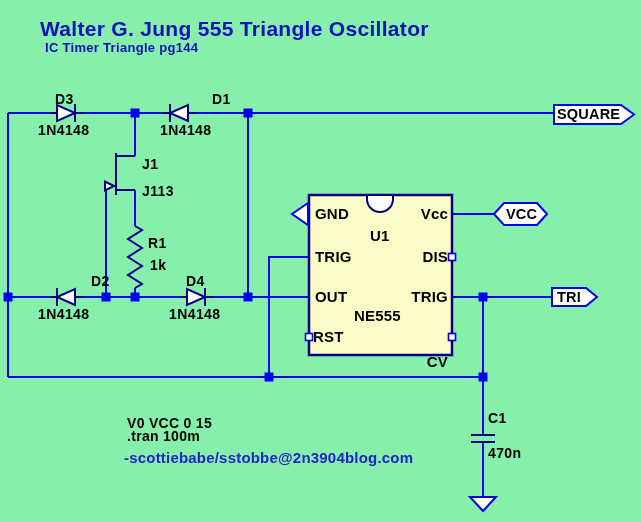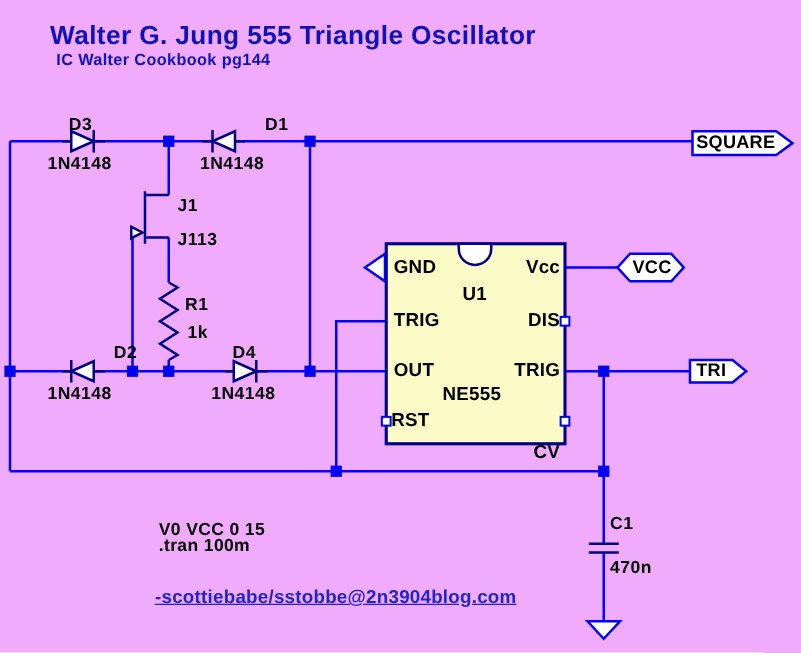--- a/index.html
+++ b/index.html
@@ -1,16 +1,16 @@
 <!DOCTYPE html>
 <html><head>
 <meta charset="utf-8">
 <style>
   html,body{margin:0;padding:0;background:#fff;}
-  #stage{position:relative;width:641px;height:522px;background:#f0abfc;overflow:hidden;
+  #stage{position:relative;width:641px;height:522px;background:#86efac;overflow:hidden;
          font-family:"Liberation Sans",sans-serif;}
   #schem{position:absolute;left:0;top:0;}
   .lbl{position:absolute;font-weight:bold;color:#000;white-space:pre;line-height:1;}
   .comp{font-size:14px;letter-spacing:0.4px;}
   .pin{font-size:15px;letter-spacing:0.2px;}
   .pinR{text-align:right;}
   .flagtxt{font-size:14.5px;letter-spacing:0.2px;}
   .title{font-size:21px;letter-spacing:0.3px;color:#1111b8;}
   .subtitle{font-size:13px;letter-spacing:0.3px;color:#1111b8;}
   .directive{font-size:14px;letter-spacing:0.3px;color:#000;}
@@ -112,21 +112,21 @@
     </g>
 
     <polygon class="flag" points="470,497 496,497 483,511" stroke-width="2.5"></polygon>
 
     <polygon class="flag" points="554,105 621,105 634,114.5 621,124 554,124"></polygon>
     <polygon class="flag" points="494,214 504,203 537,203 547,214 537,225 504,225"></polygon>
     <polygon class="flag" points="552,288 586,288 597,297 586,306 552,306"></polygon>
   </svg>
 
   <div class="lbl title" style="left:40px;top:18px;">Walter G. Jung 555 Triangle Oscillator</div>
-  <div class="lbl subtitle" style="left:45px;top:41px;">IC Walter Cookbook pg144</div>
+  <div class="lbl subtitle" style="left:45px;top:41px;">IC Timer Triangle pg144</div>
 
   <div class="lbl comp" style="left:55px;top:92px;">D3</div>
   <div class="lbl comp" style="left:38px;top:123px;">1N4148</div>
   <div class="lbl comp" style="left:176px;top:92px;padding-left:36px;">D1</div>
   <div class="lbl comp" style="left:160px;top:123px;">1N4148</div>
   <div class="lbl comp" style="left:142px;top:157px;">J1</div>
   <div class="lbl comp" style="left:142px;top:184px;">J113</div>
   <div class="lbl comp" style="left:148px;top:236px;">R1</div>
   <div class="lbl comp" style="left:150px;top:258px;">1k</div>
   <div class="lbl comp" style="left:55px;top:274px;padding-left:36px;">D2</div>
@@ -147,15 +147,15 @@
   <div class="lbl pin pinR" style="right:193px;top:249px;">DIS</div>
   <div class="lbl pin pinR" style="right:193px;top:289px;">TRIG</div>
   <div class="lbl pin pinR" style="right:193px;top:329px;margin-top:25px;">CV</div>
 
   <div class="lbl flagtxt" style="left:557px;top:107px;">SQUARE</div>
   <div class="lbl flagtxt" style="left:506px;top:207px;">VCC</div>
   <div class="lbl flagtxt" style="left:557px;top:290px;">TRI</div>
 
   <div class="lbl directive" style="left:127px;top:416px;">V0 VCC 0 15</div>
   <div class="lbl directive" style="left:127px;top:429px;">.tran 100m</div>
-  <div class="lbl credit" style="left:124px;top:470px;text-decoration:underline;">-scottiebabe/sstobbe@2n3904blog.com</div>
+  <div class="lbl credit" style="left:124px;top:450px;">-scottiebabe/sstobbe@2n3904blog.com</div>
 
 </div>
 
 </body></html>

